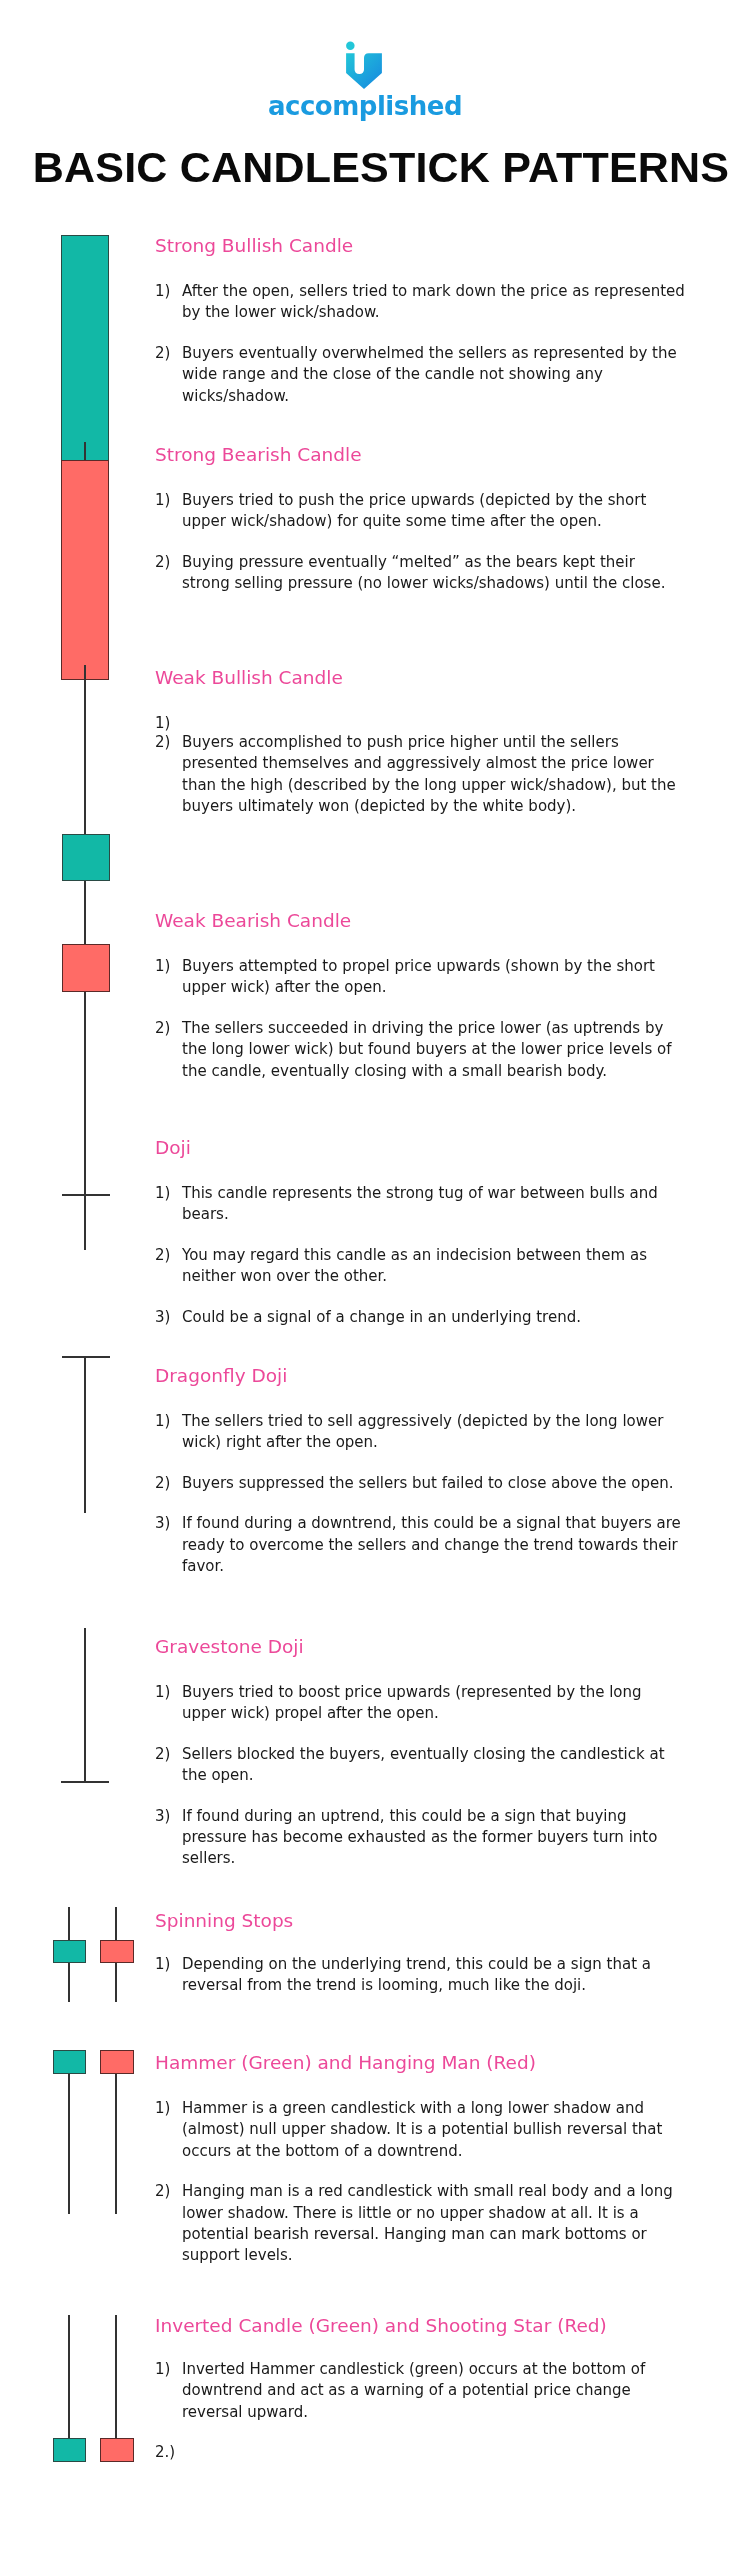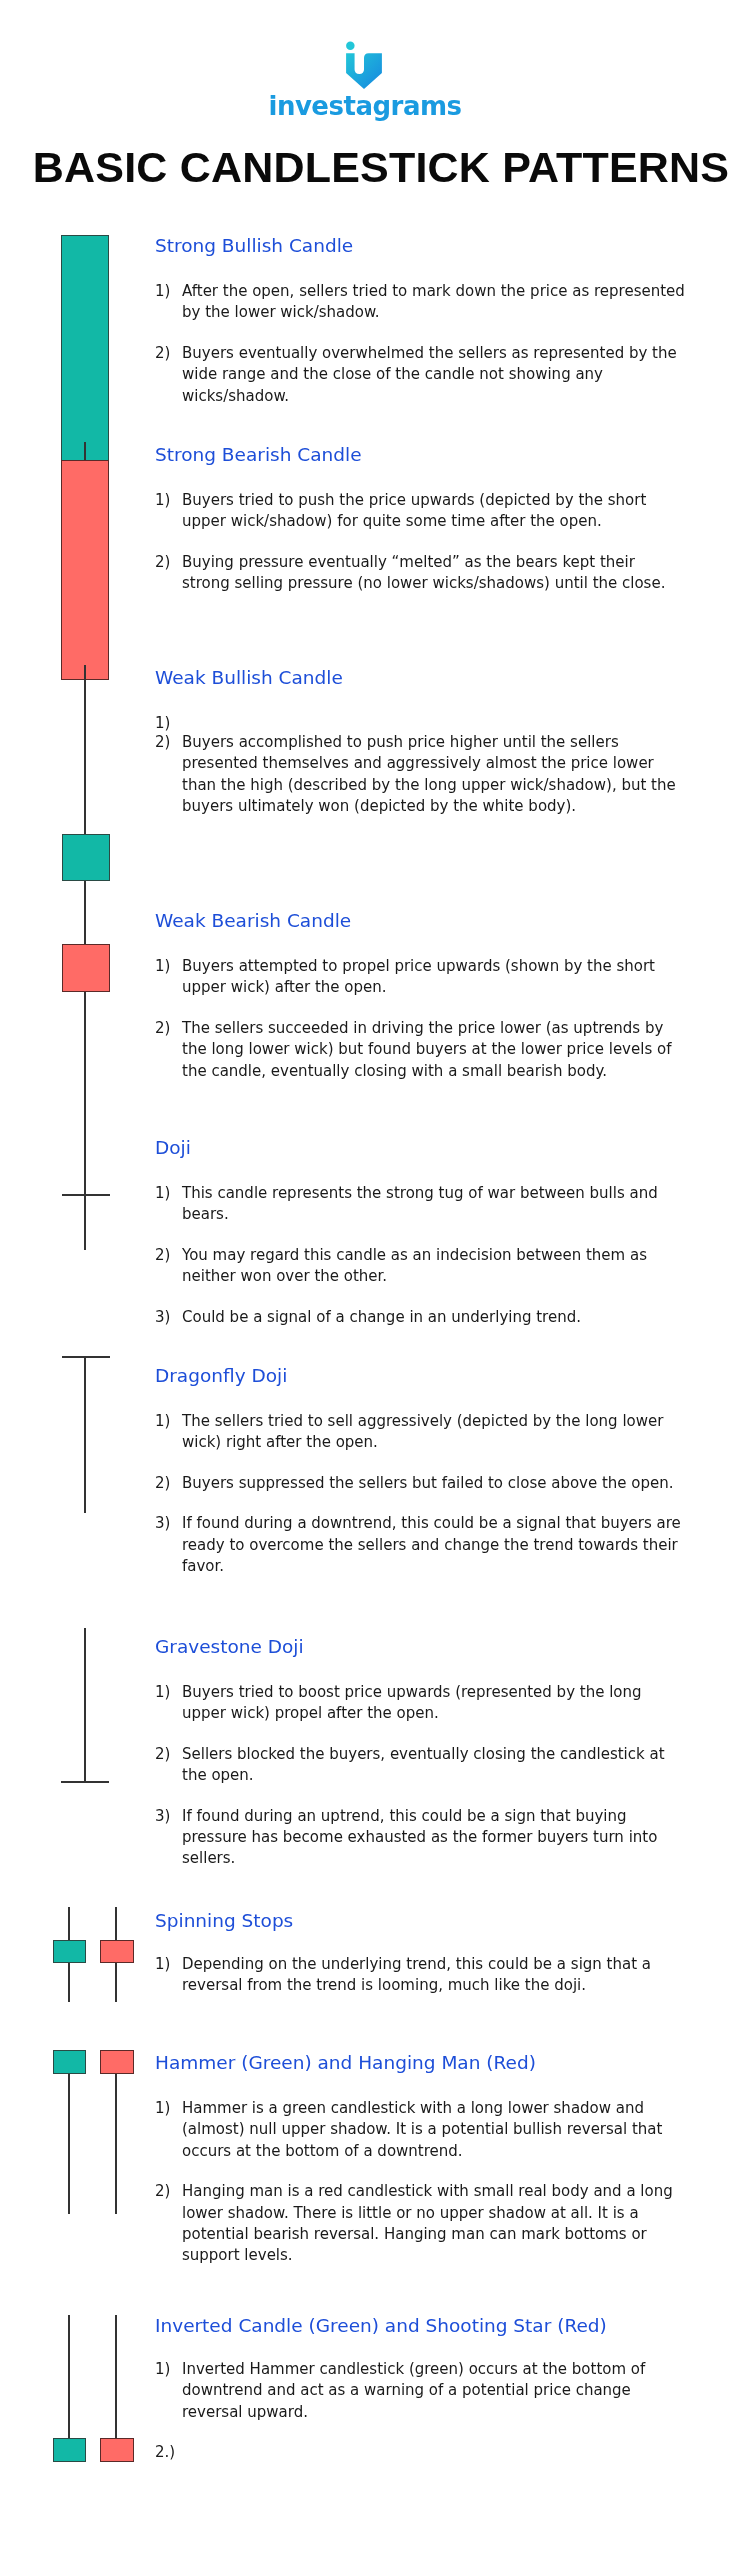--- a/index.html
+++ b/index.html
@@ -8,21 +8,21 @@
   .logo { position:absolute; left:0; top:38px; width:730px; text-align:center; }
   .logo-icon { position:absolute; left:344px; top:2.9px; width:40px; height:49px; }
   .logo-text { position:absolute; left:0; top:53px; width:730px; text-align:center;
                font-family:"DejaVu Sans", sans-serif; font-weight:bold; font-size:26px;
                color:#1a9be0; letter-spacing:-0.5px; }
   .main-title { position:absolute; left:16px; top:143px; width:730px; text-align:center;
                 font-family:"Liberation Sans", sans-serif; font-weight:bold; font-size:43px;
                 letter-spacing:0.2px; color:#0a0a0a; }
   .section { position:absolute; left:0; width:730px; }
   .sec-title { position:absolute; left:155px; top:0; font-family:"DejaVu Sans", sans-serif;
-               font-size:18.5px; font-weight:500; color:#1d4ed8; white-space:nowrap; }
+               font-size:18.5px; font-weight:500; color:#ec4899; white-space:nowrap; }
   .items { position:absolute; left:155px; width:532px; }
   .item { position:relative; padding-left:27px; font-family:"DejaVu Sans", sans-serif;
           font-size:15px; line-height:21.4px; color:#1a1a1a; margin-bottom:19px; }
   .item .num { position:absolute; left:0; top:0; }
   .glyph { position:absolute; }
   .wick { position:absolute; width:1.9px; background:#333; }
   .body-g { position:absolute; background:#12b8a6; border:1.4px solid #2a4a44; box-sizing:border-box; }
   .body-r { position:absolute; background:#ff6b66; border:1.4px solid #5a2a28; box-sizing:border-box; }
   .hline { position:absolute; height:1.9px; background:#333; }
 </style>
@@ -34,21 +34,21 @@
     <defs>
       <linearGradient id="lg" x1="0" y1="0" x2="1" y2="1">
         <stop offset="0" stop-color="#22c6d8"></stop>
         <stop offset="1" stop-color="#1686e0"></stop>
       </linearGradient>
     </defs>
     <circle cx="6.5" cy="5" r="4.5" fill="#22c6d8"></circle>
     <path d="M2 13 L11 13 L11 30 Q11 35 16 35 Q21 35 21 30 L21 18 Q21 13 26 13 L40 13 L40 34 L21 51 L2 34 Z" fill="url(#lg)"></path>
     <path d="M14 16 L14 29 Q14 32 17 32 Q19 32 19 29 L19 18" fill="none" stroke="#ffffff" stroke-width="3" opacity="0.85"></path>
   </svg>
-  <div class="logo-text">investagrams</div>
+  <div class="logo-text">accomplished</div>
 </div>
 
 <h1 class="main-title" style="margin:0;">BASIC CANDLESTICK PATTERNS</h1>
 
 <div class="section" style="top:235px;">
   <div class="glyph" style="left:0;top:0;">
     <div class="body-g" style="left:61px;top:0;width:48px;height:230px;"></div>
     <div class="wick" style="left:84px;top:230px;height:31px;"></div>
   </div>
   <div class="sec-title">Strong Bullish Candle</div>

